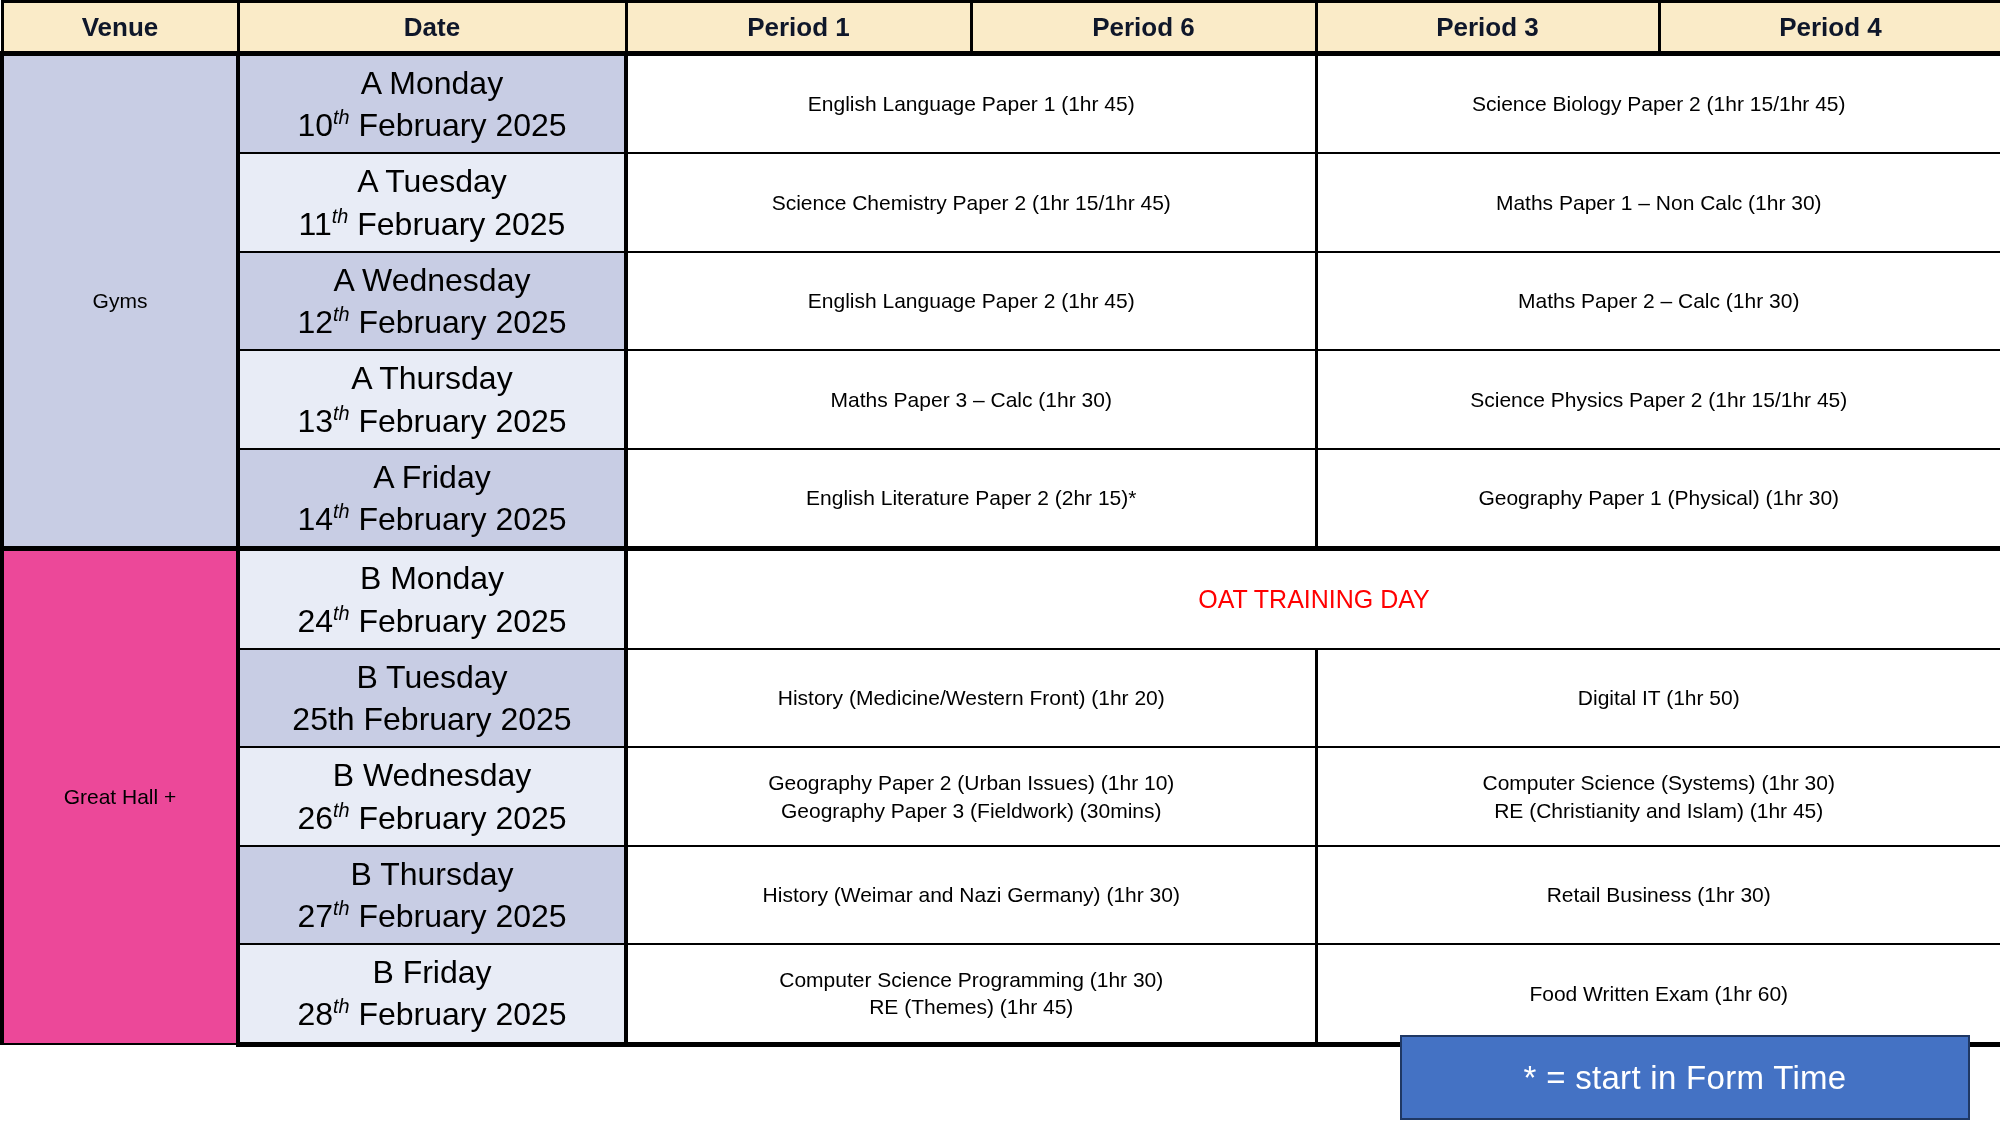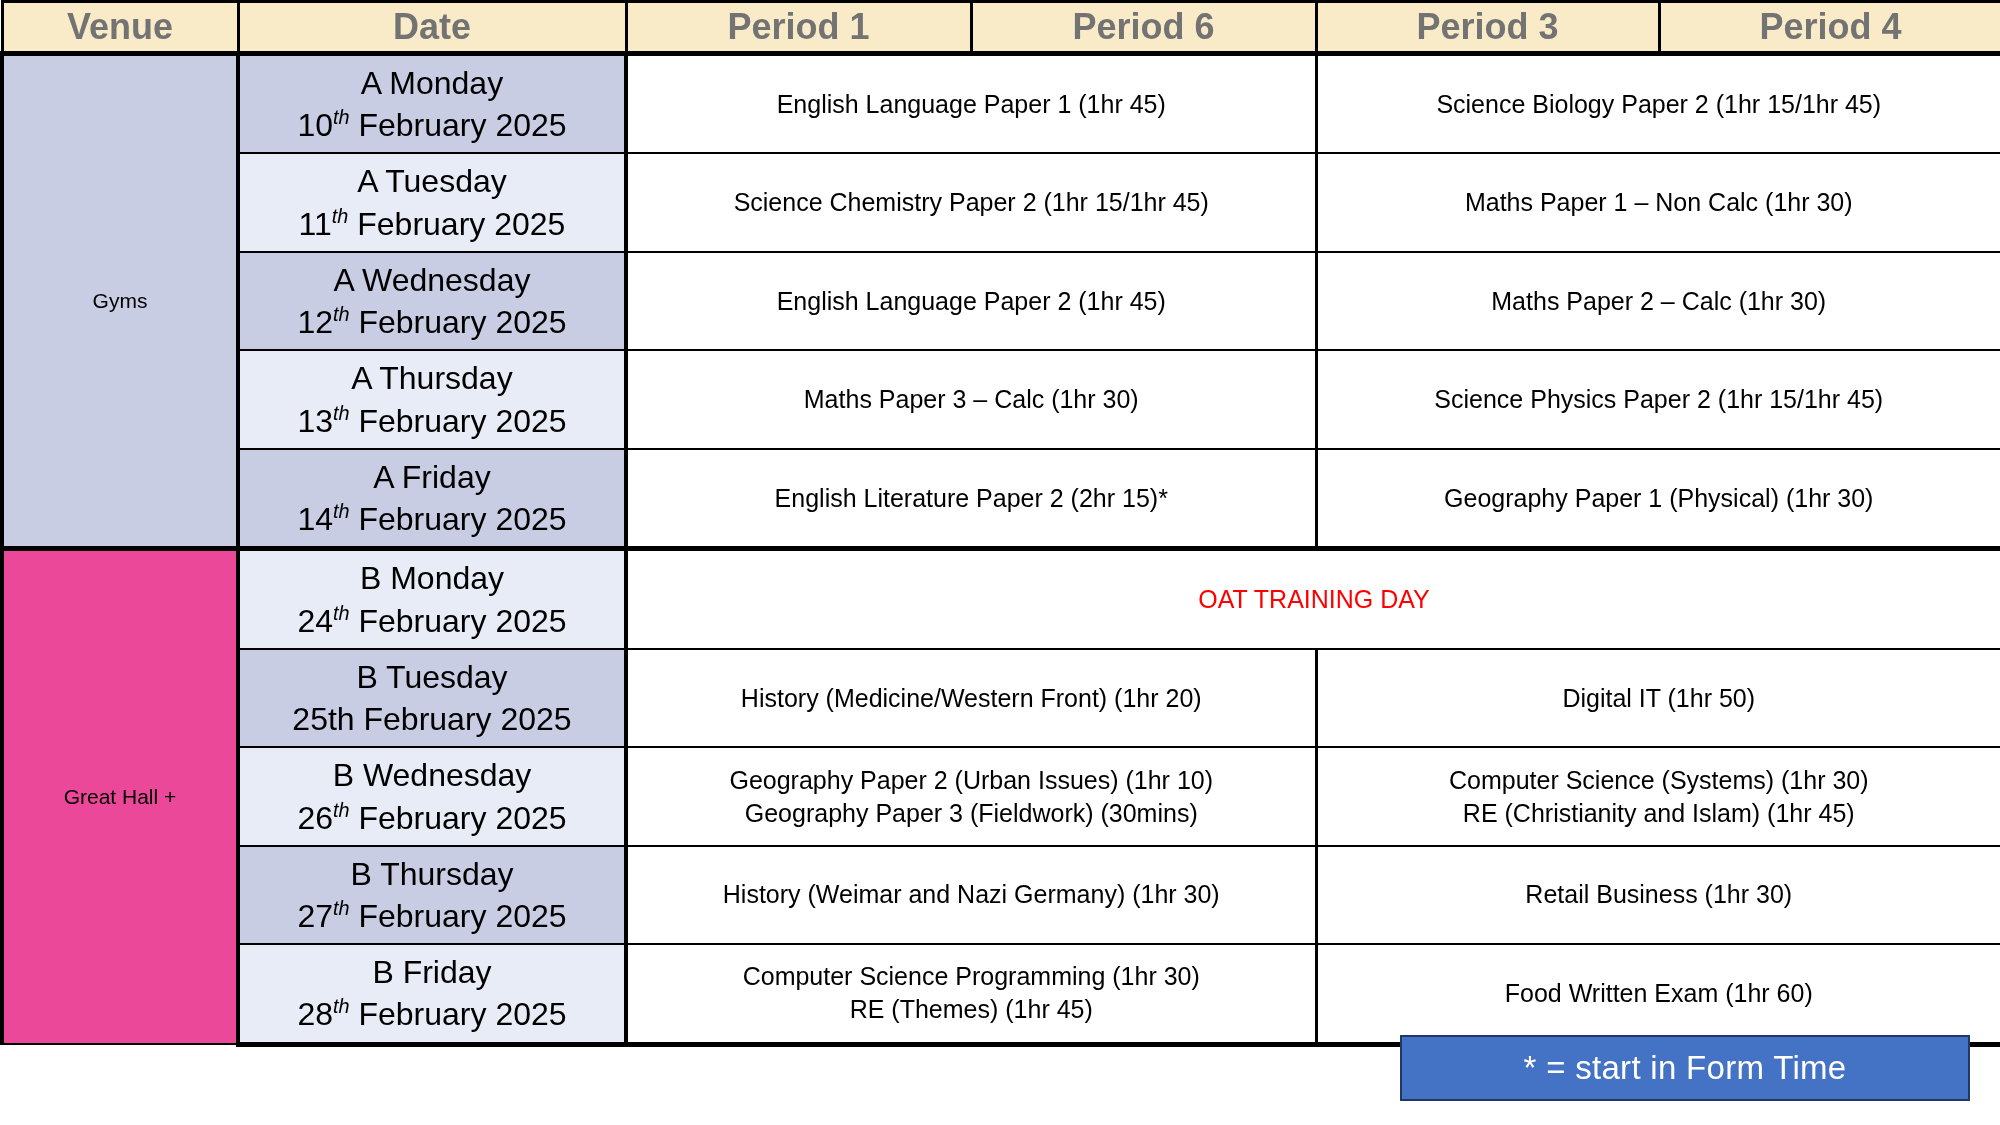--- a/index.html
+++ b/index.html
@@ -29,36 +29,36 @@
   table.timetable col.c-date   { width: 388px; }
   table.timetable col.c-p1     { width: 345px; }
   table.timetable col.c-p2     { width: 345px; }
   table.timetable col.c-p3     { width: 343px; }
   table.timetable col.c-p4     { width: 343px; }
 
   
   thead th {
     background: #FAEBC8;
     border: 3px solid #000000;
-    font-size: 36px;
+    font-size: 26px;
     font-weight: bold;
-    color: #737373;
+    color: #0f172a;
     height: 52px;
     text-align: center;
     vertical-align: middle;
     line-height: 1.1;
   }
 
   
   tbody td {
     border: 2px solid #000000;
     text-align: center;
     vertical-align: middle;
     color: #000000;
-    font-size: 25px;
+    font-size: 21px;
     line-height: 1.32;
     padding: 6px 8px;
   }
 
   
   td.venue {
     font-size: 21px;
     border-left: 4px solid #000000;
     border-right: 4px solid #000000;
   }
@@ -109,21 +109,21 @@
     top: 1015px;
     width: 2000px;
     height: 110px;
   }
 
   .legend-box {
     position: absolute;
     left: 1400px;
     top: 20px;
     width: 570px;
-    height: 66px;
+    height: 85px;
     background: #4472C4;
     border: 2px solid #1F3864;
     display: flex;
     align-items: center;
     justify-content: center;
   }
 
   .legend-box .legend-text {
     color: #ffffff;
     font-size: 33px;

